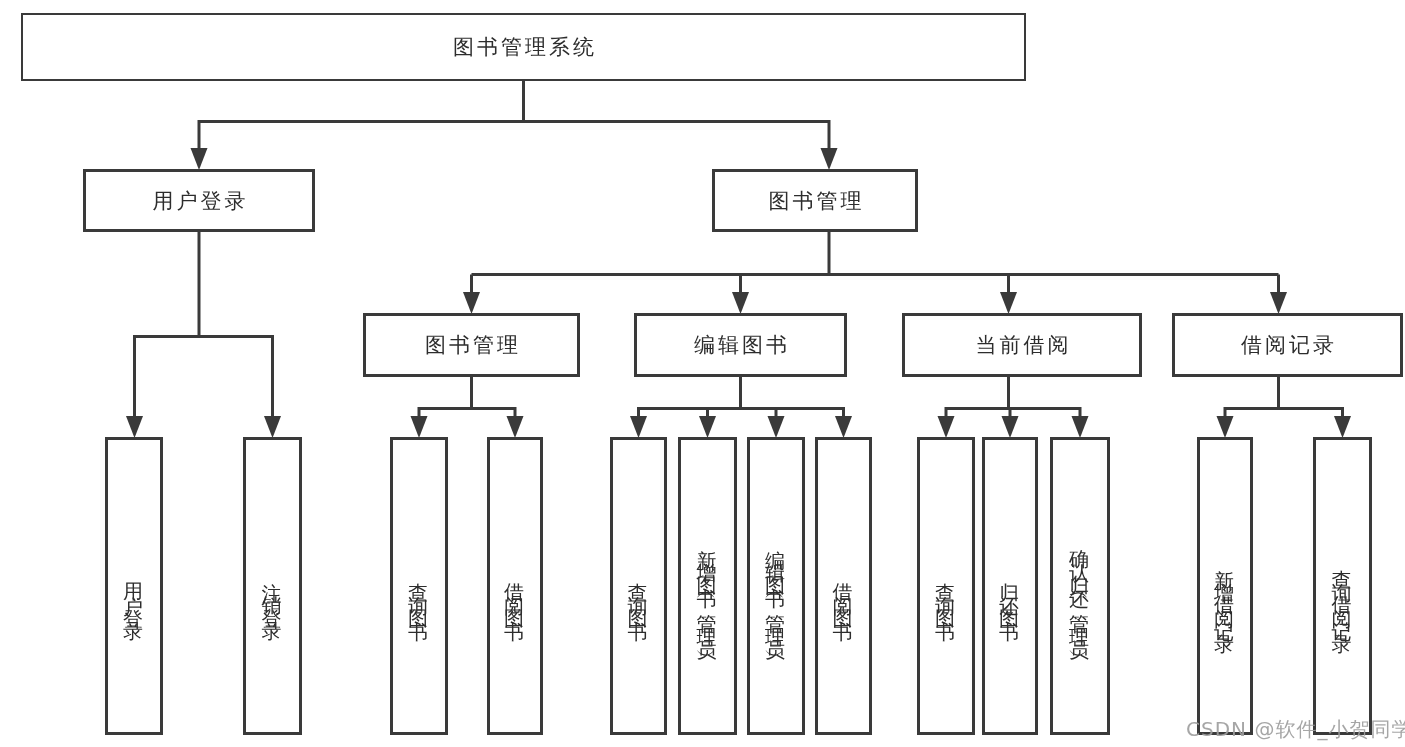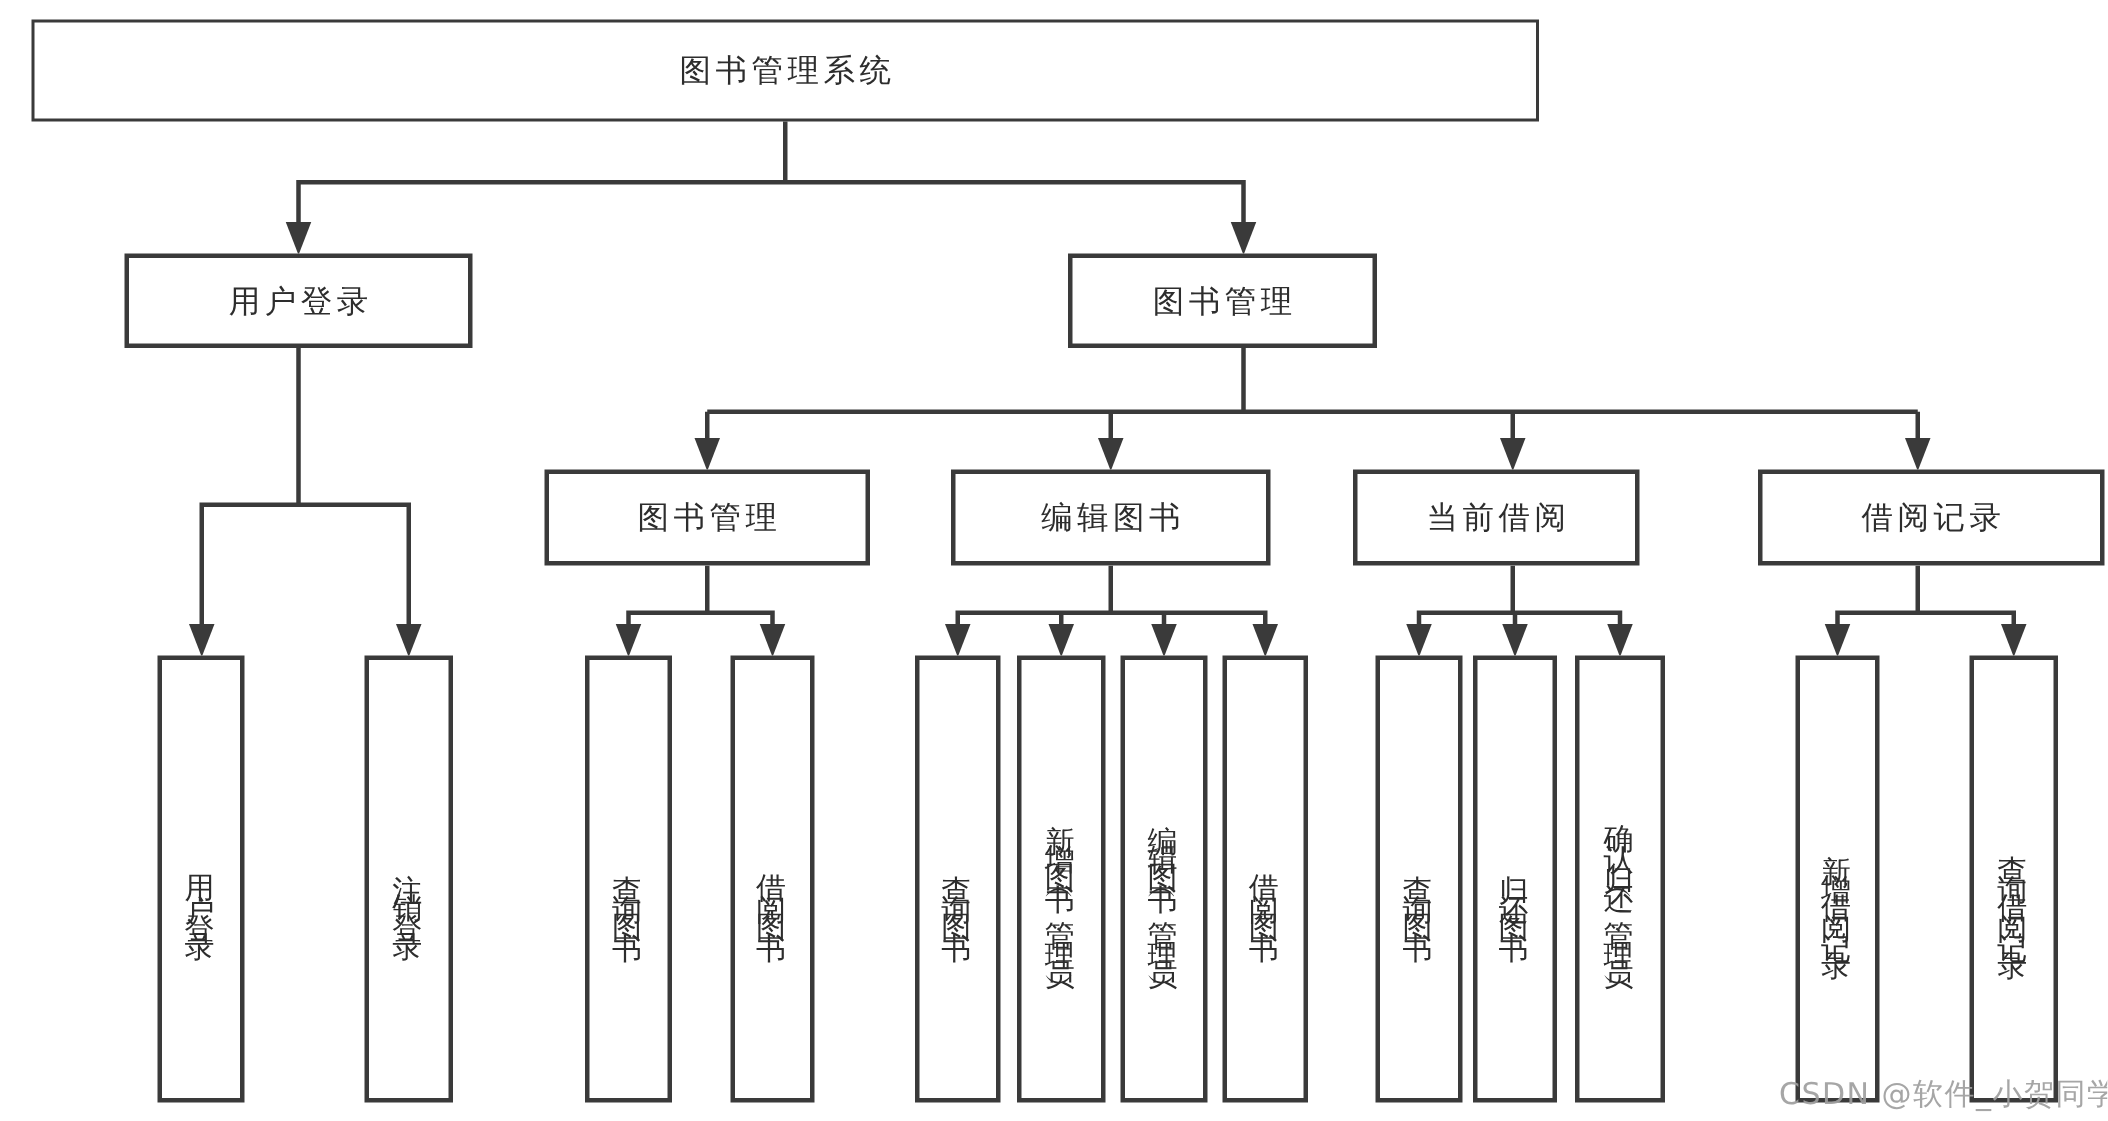--- a/index.html
+++ b/index.html
@@ -106,21 +106,21 @@
   <div class="box" style="left:712px; top:169px; width:206px; height:63px;">
     <span class="h-label">图书管理</span>
   </div>
 
   <div class="box" style="left:363px; top:313px; width:217px; height:64px;">
     <span class="h-label">图书管理</span>
   </div>
   <div class="box" style="left:634px; top:313px; width:213px; height:64px;">
     <span class="h-label">编辑图书</span>
   </div>
-  <div class="box" style="left:902px; top:313px; width:191px; height:64px;">
+  <div class="box" style="left:902px; top:313px; width:240px; height:64px;">
     <span class="h-label">当前借阅</span>
   </div>
   <div class="box" style="left:1172px; top:313px; width:231px; height:64px;">
     <span class="h-label">借阅记录</span>
   </div>
 
   <div class="box" style="left:105px; top:437px; width:58px; height:298px;">
     <span class="v-label">用户登录</span>
   </div>
   <div class="box" style="left:243px; top:437px; width:59px; height:298px;">

